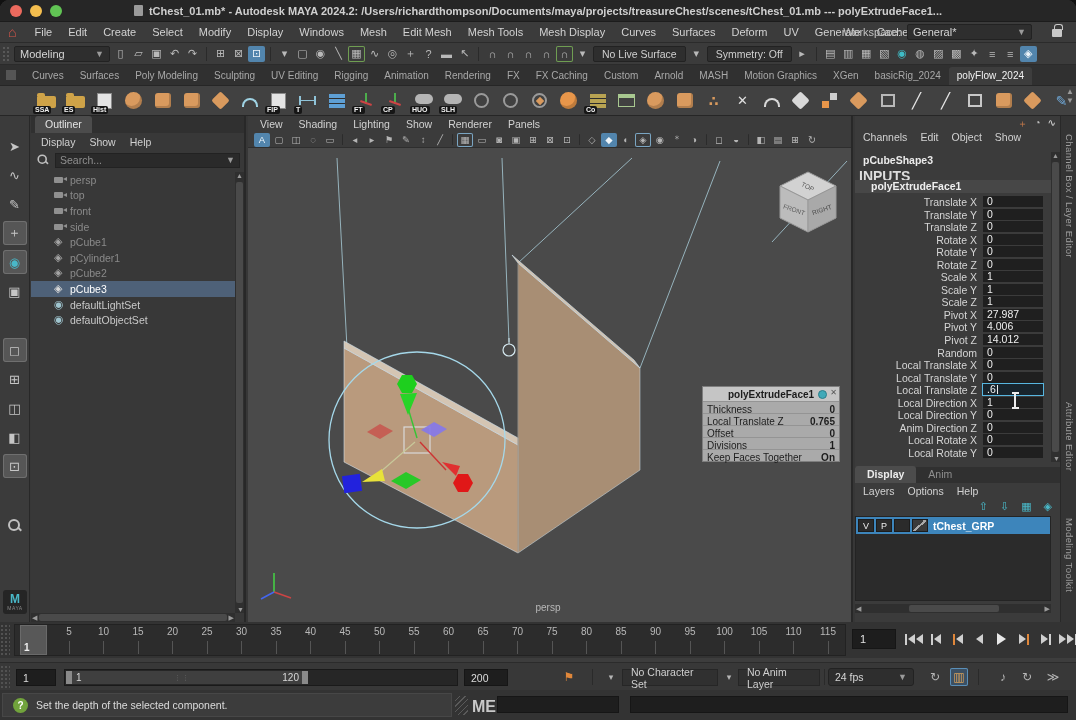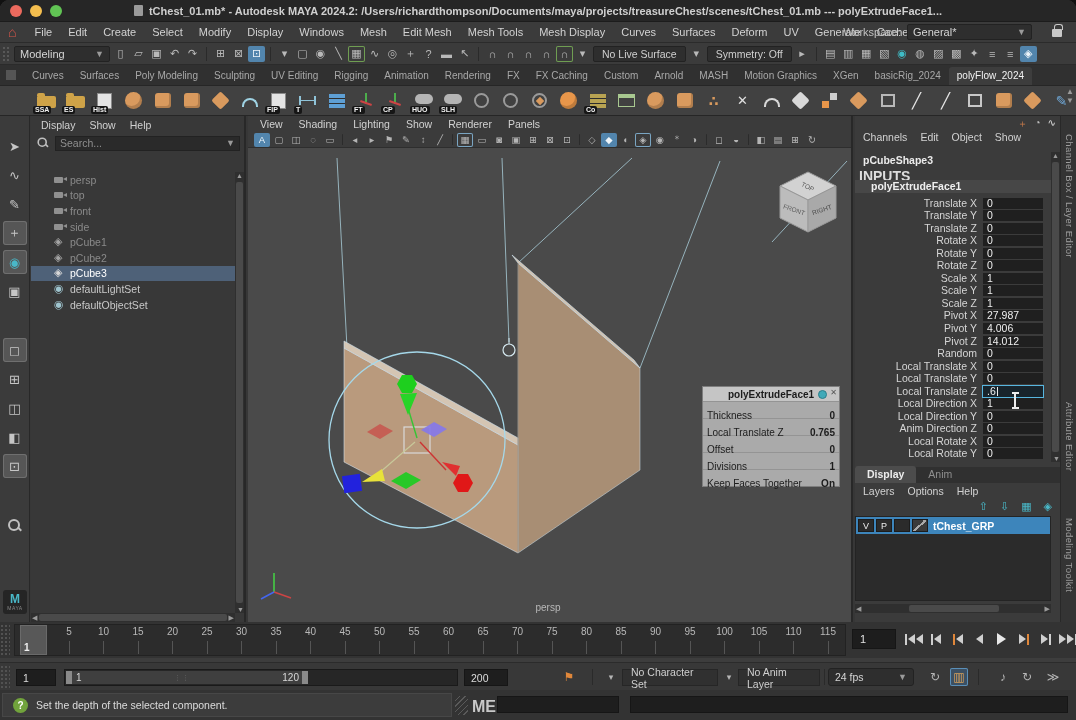--- a/index.html
+++ b/index.html
@@ -122,32 +122,32 @@
   .vptoolbar{height:16px;background:#3b3b3b;border-bottom:1px solid #2e2e2e;display:flex;align-items:center;gap:1px;padding-left:6px;overflow:hidden}
   .vic{width:16px;height:14px;display:flex;align-items:center;justify-content:center;font-size:9.5px;color:var(--c,#b5b5b5);border-radius:2px;flex:none}
   .vic.hl{background:#5285ad;color:#eef5fa}
   .vic.box{box-shadow:inset 0 0 0 1px #7aa5c2}
   .vic.sep{width:1px;height:11px;background:#2b2b2b;margin:0 3px}
   .vpcanvas{position:absolute;left:0;top:32px;width:605px;height:474px;overflow:hidden}
   .hud{position:absolute;left:454px;top:238px;width:138px;background:rgba(175,175,175,.95);border:1px solid #7e7e7e;font-size:10px;color:#1c1c1c}
   .hudhead{background:rgba(198,198,198,.95);display:flex;align-items:center;justify-content:center;gap:4px;height:14px;font-weight:bold;position:relative}
   .hudball{position:absolute;right:12px;top:2.5px;width:9px;height:9px;border-radius:50%;background:#3fa9b8;border:1px solid #2b7e8a}
   .hudx{position:absolute;right:2px;top:1px;font-size:8px;color:#555}
-  .hudrow{display:flex;justify-content:space-between;height:12px;line-height:12px;padding:8px 4px;border-top:1px solid rgba(110,110,110,.35)}
+  .hudrow{display:flex;justify-content:space-between;height:12px;line-height:12px;padding:2px 4px;border-top:1px solid rgba(110,110,110,.35)}
   .hudrow .v{font-weight:bold}
 
   
   .rightpanel{position:absolute;left:855px;top:0;width:205px;height:506px;background:#3b3b3b}
   .cbheadicons{position:absolute;right:4px;top:1px;display:flex;gap:7px;font-size:10px}
   .cbmenus{position:absolute;left:0;top:15px;width:100%;display:flex;gap:13px;padding-left:8px;color:#d2d2d2;font-size:10.5px}
   .cbshape{position:absolute;left:8px;top:38px;font-weight:bold;color:#ececec;font-size:10.5px}
   .cbsection{position:absolute;left:4px;top:52px;font-weight:bold;color:#dedede;font-size:14px}
   .cbnode{position:absolute;left:0;top:64px;width:196px;height:13px;background:#474747;color:#f0f0f0;font-weight:bold;font-size:10.5px;padding-left:16px;line-height:13px}
   .cbrows{position:absolute;left:0;top:80px;width:196px}
-  .crow{display:flex;align-items:flex-end;height:12.55px}
+  .crow{display:flex;align-items:flex-start;height:12.55px}
   .clabel{width:128px;text-align:right;padding-right:6px;color:#d5d5d5;font-size:10.5px;white-space:nowrap}
   .cfield{width:60px;height:11px;background:#1f1f1f;color:#efefef;font-size:10.5px;line-height:11px;padding-left:4px;display:flex;align-items:center}
   .crow.editing .cfield{box-shadow:0 0 0 1px #57b6e0;background:#18242c}
   .ccaret{display:none}
   .crow.editing .ccaret{display:inline-block;width:1px;height:9px;background:#ececec;margin-left:1px}
   .cbscroll{position:absolute;right:0;top:36px;width:9px;height:310px;background:#2f2f2f;color:#9a9a9a;font-size:7px;text-align:center}
   .cbscroll .thumb{position:absolute;left:1px;right:1px;top:10px;bottom:10px;background:#4a4a4a;border-radius:2px}
   .ibeam{position:absolute;left:159px;top:278px;width:2px;height:13px;background:#ececec}
   .ibeam::before,.ibeam::after{content:"";position:absolute;left:-2.5px;width:7px;height:2px;background:#ececec}
   .ibeam::before{top:-2px}.ibeam::after{bottom:-2px}
@@ -497,20 +497,23 @@
       <span class="tool" style="margin-top:2px">
           <i class="mag"></i>
         </span>
       <div class="mayabadge">
         <span class="m">M</span>
         <span class="sub">MAYA</span>
       </div>
     </div>
 
     <div class="outliner">
+      <div class="otabrow">
+          <span class="otab">Outliner</span>
+        </div>
       <div class="omenus">
 
       <span>Display</span>
           <span>Show</span>
           <span>Help</span>
         </div>
       <div class="osearch">
         <span class="magwrap">
             <i class="mag" style="transform:scale(.8)"></i>
           </span>
@@ -533,20 +536,24 @@
             <span class="oicon"></span>
             <span>front</span>
           </div>
           <div class="oitem dim oi-camera">
             <span class="oicon"></span>
             <span>side</span>
           </div>
           <div class="oitem dim oi-mesh">
             <span class="oicon"></span>
             <span>pCube1</span>
+          </div>
+          <div class="oitem dim oi-mesh">
+            <span class="oicon"></span>
+            <span>pCylinder1</span>
           </div>
           <div class="oitem dim oi-mesh">
             <span class="oicon"></span>
             <span>pCube2</span>
           </div>
           <div class="oitem selected oi-mesh">
             <span class="oicon"></span>
             <span>pCube3</span>
           </div>
           <div class="oitem oi-set">

